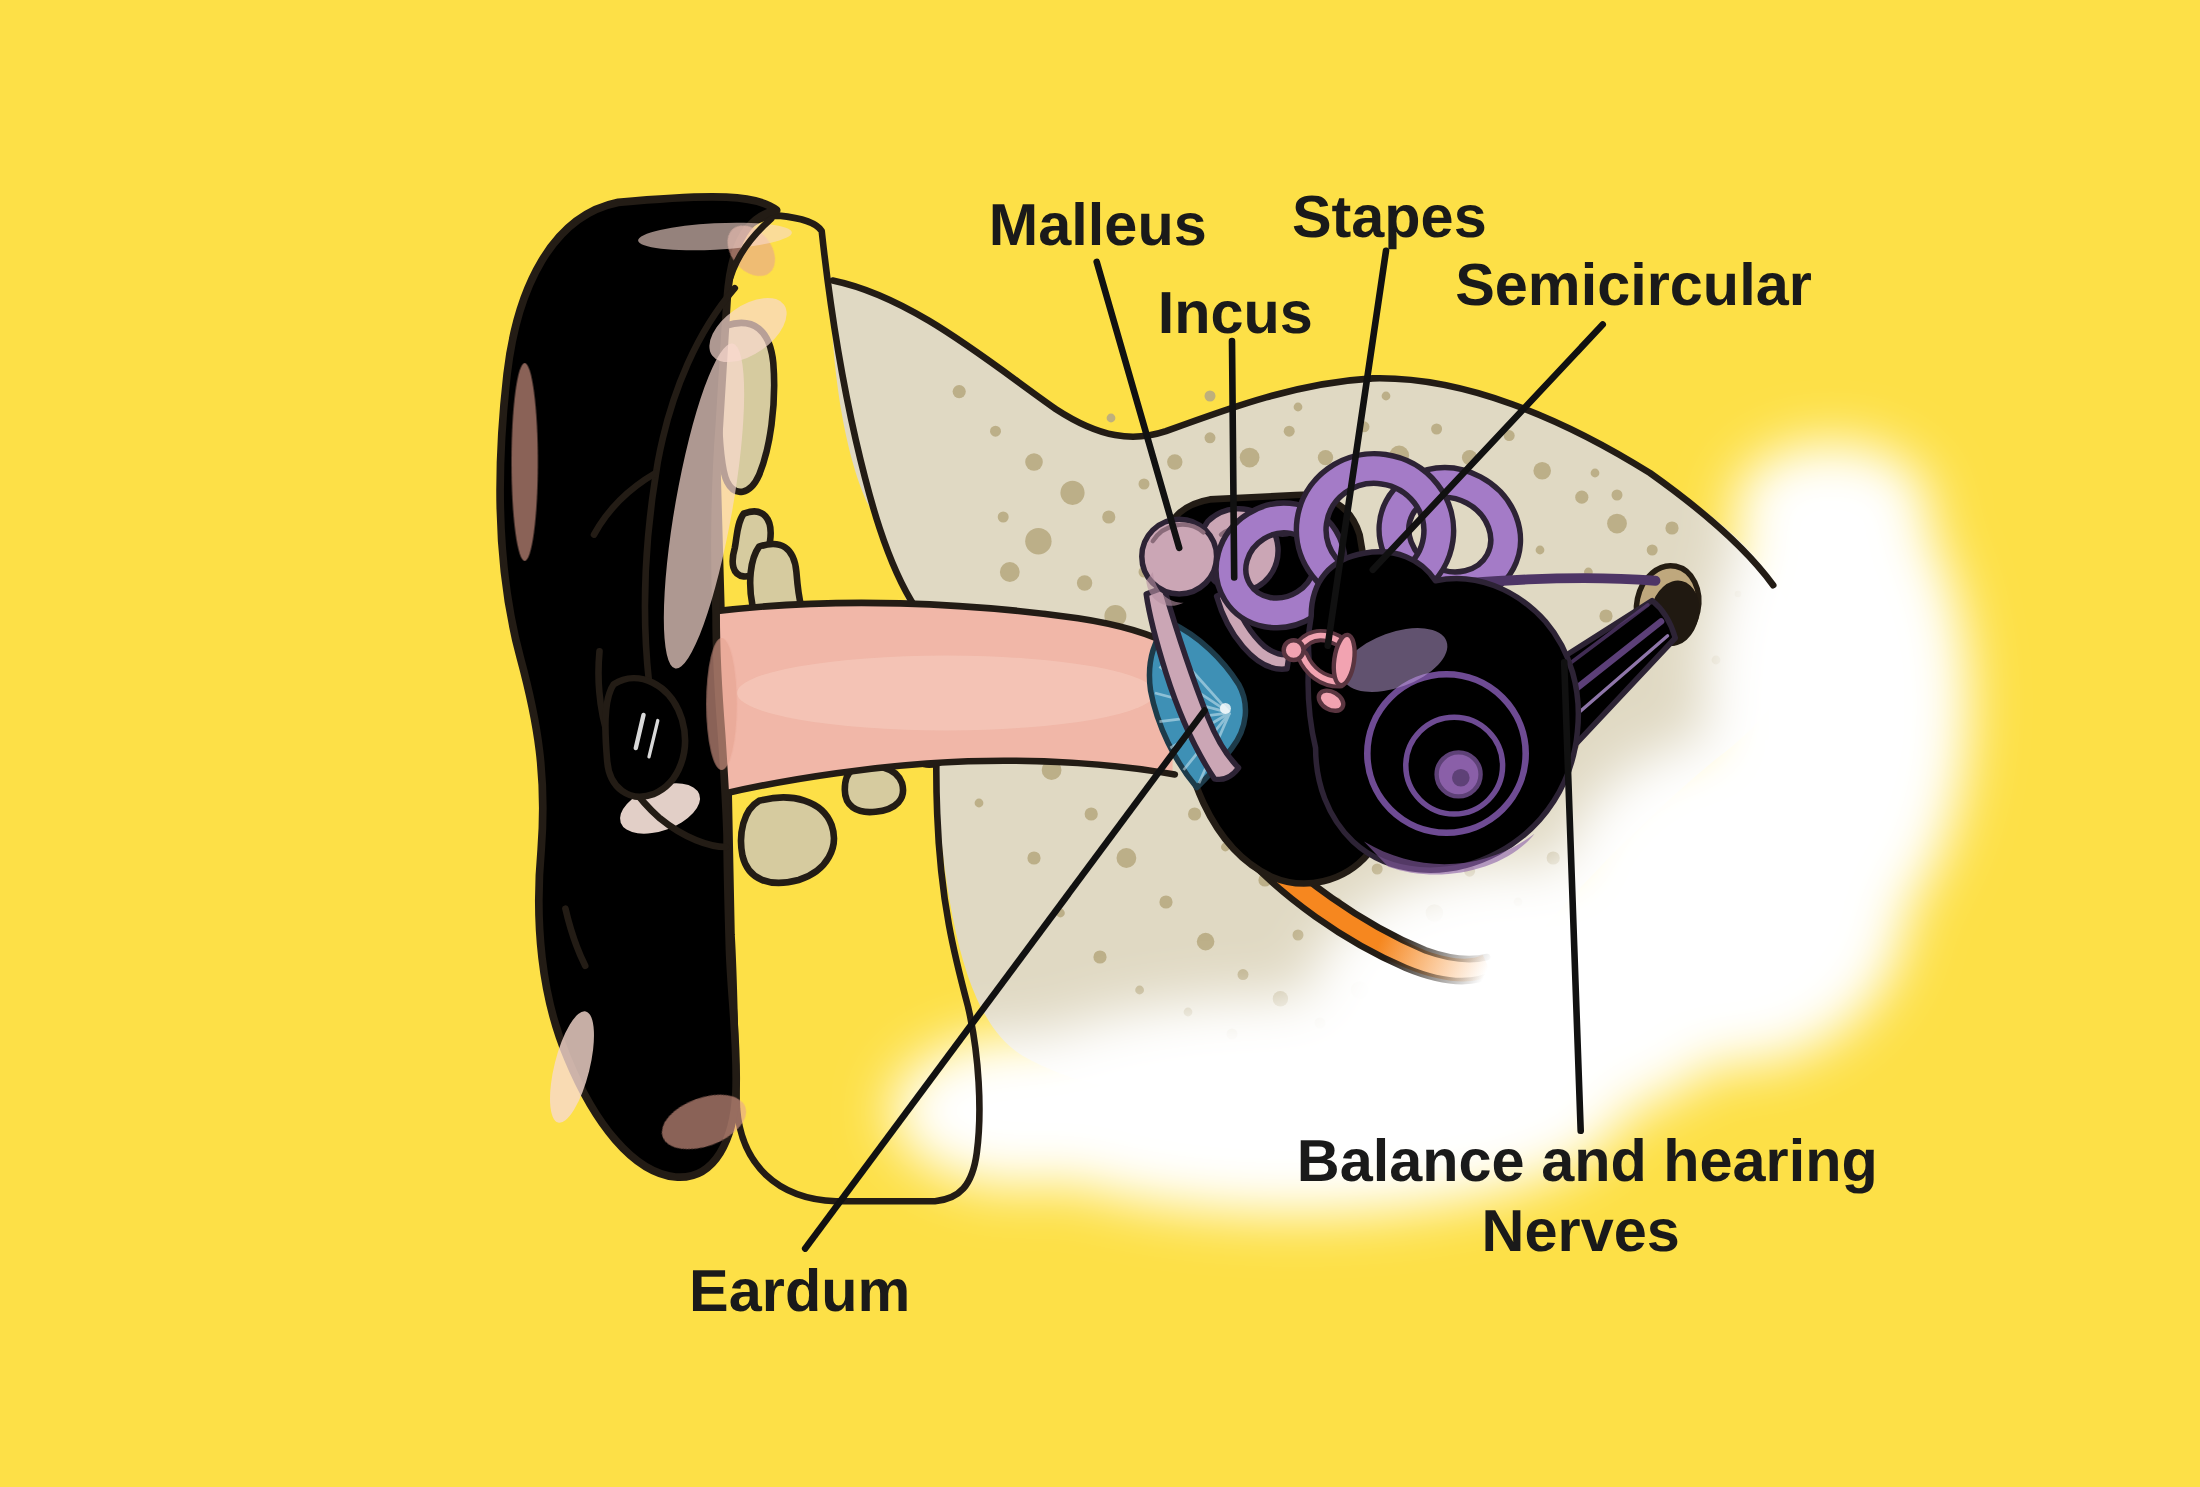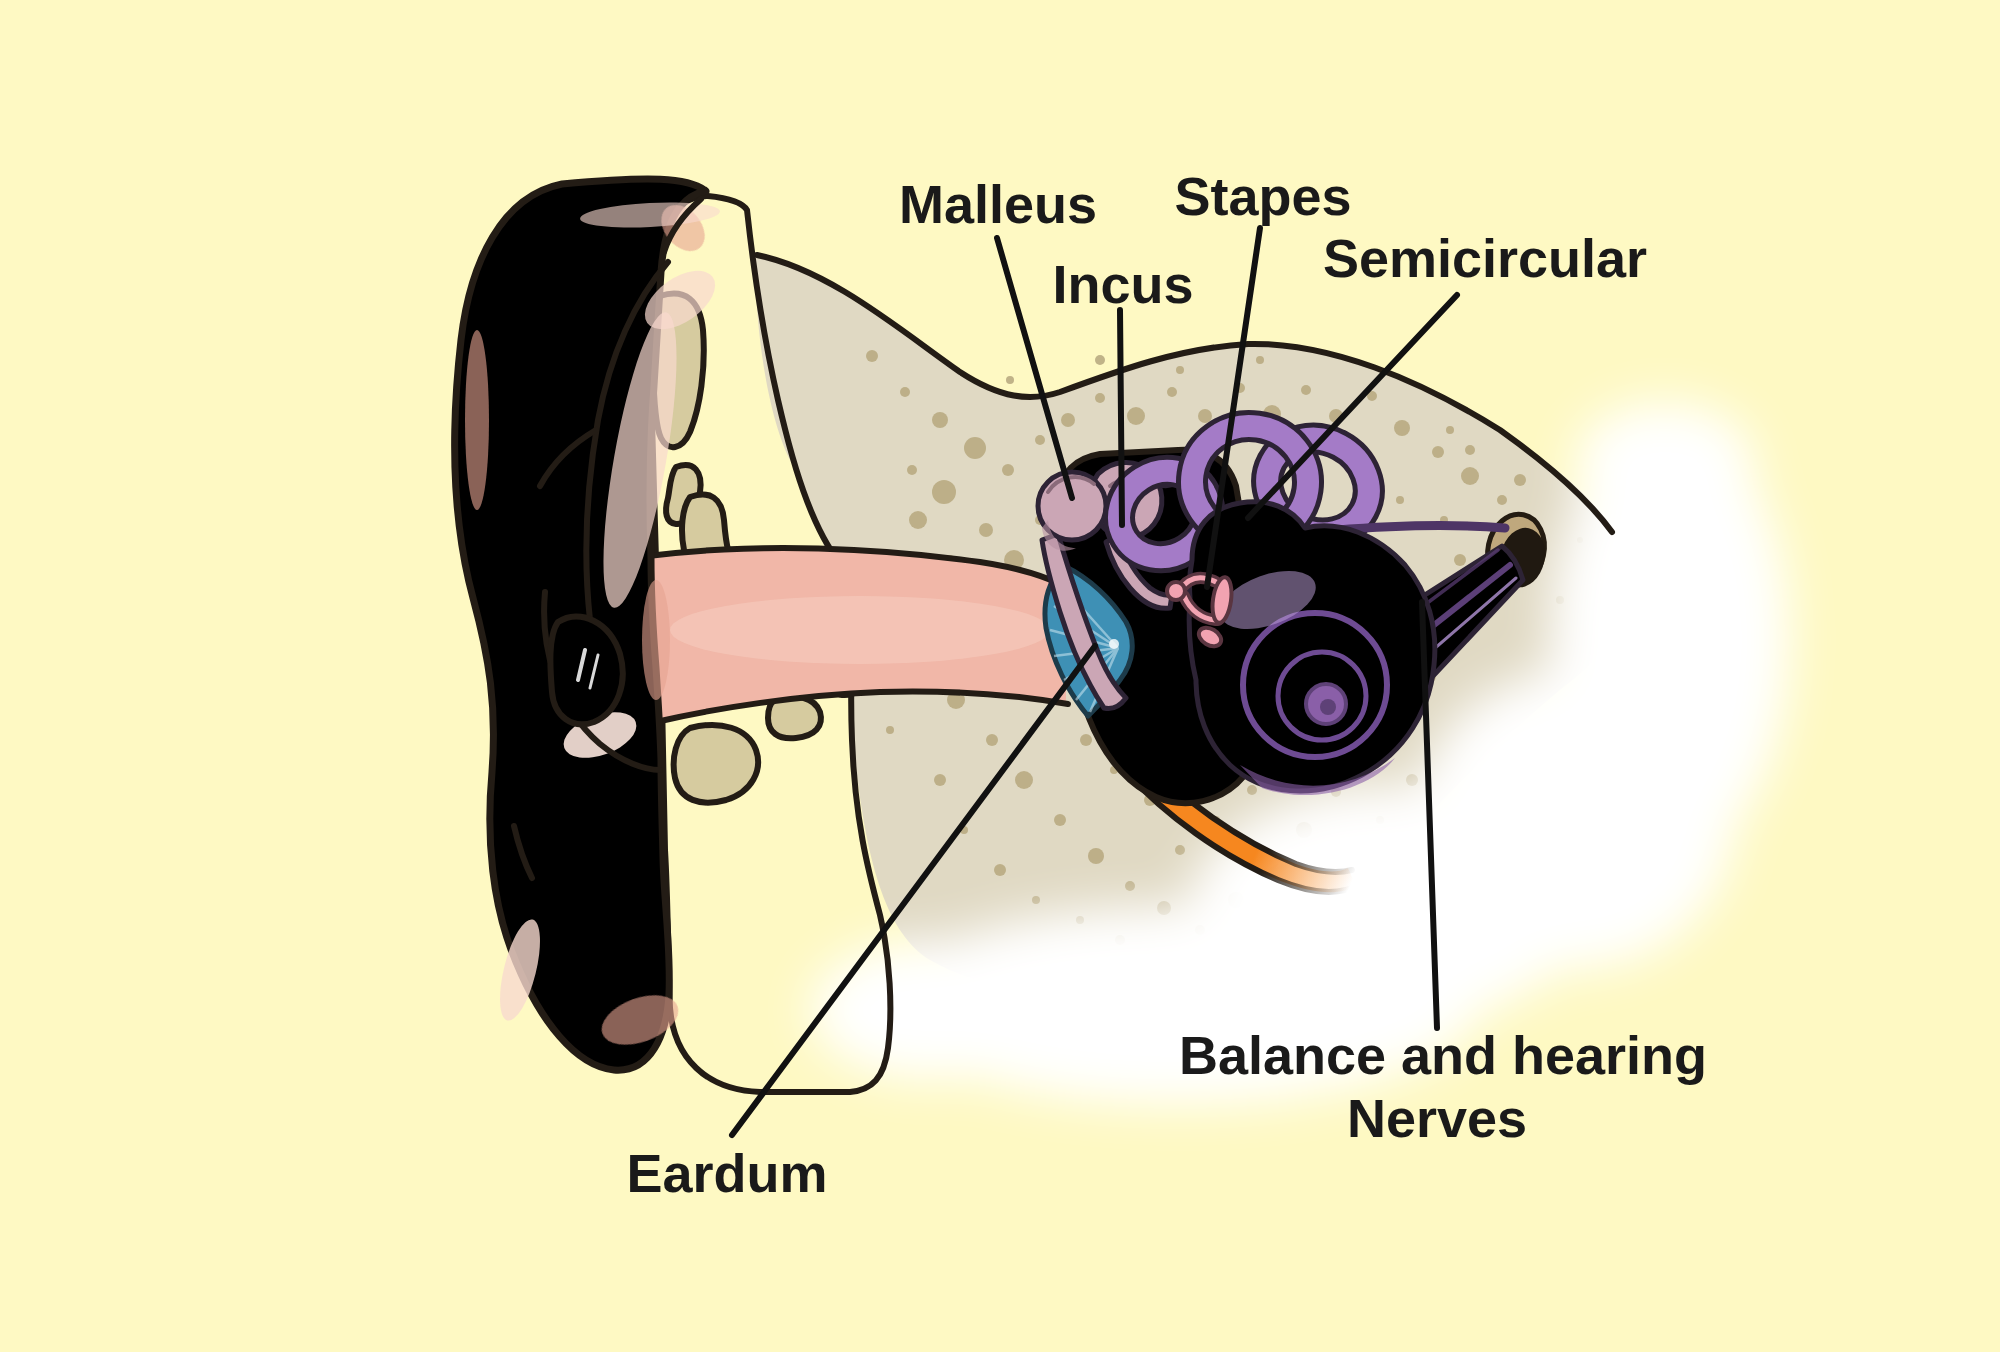--- a/index.html
+++ b/index.html
@@ -1,16 +1,16 @@
 <!DOCTYPE html>
 <html><head>
 <meta charset="utf-8">
 <style>
   html,body{margin:0;padding:0;background:#ffffff;}
-  .stage{position:relative;width:2000px;height:1352px;background:#fef9c3;overflow:hidden;
+  .stage{position:relative;width:2000px;height:1352px;background:#fde047;overflow:hidden;
          font-family:"Liberation Sans",sans-serif;}
   svg{display:block;}
   .outl{stroke:#231c15;stroke-width:7;stroke-linejoin:round;stroke-linecap:round;fill:none;}
   .outl6{stroke:#231c15;stroke-width:6;stroke-linejoin:round;stroke-linecap:round;fill:none;}
   .outl5{stroke:#2d2335;stroke-width:5;stroke-linejoin:round;stroke-linecap:round;}
   .lbl{font-family:"Liberation Sans",sans-serif;font-weight:700;font-size:54px;}
   .leader{stroke:#111111;stroke-width:6;stroke-linecap:round;}
 </style>
 </head>
 <body>

